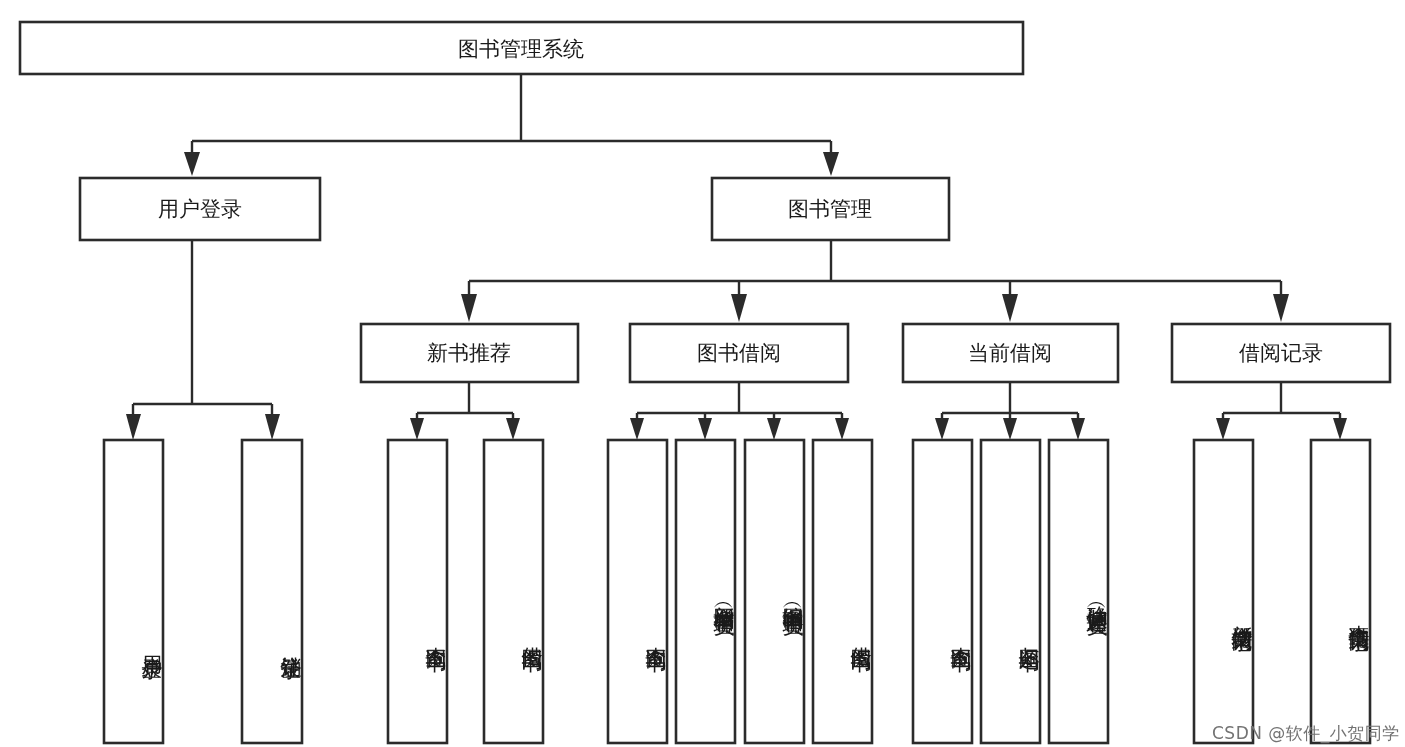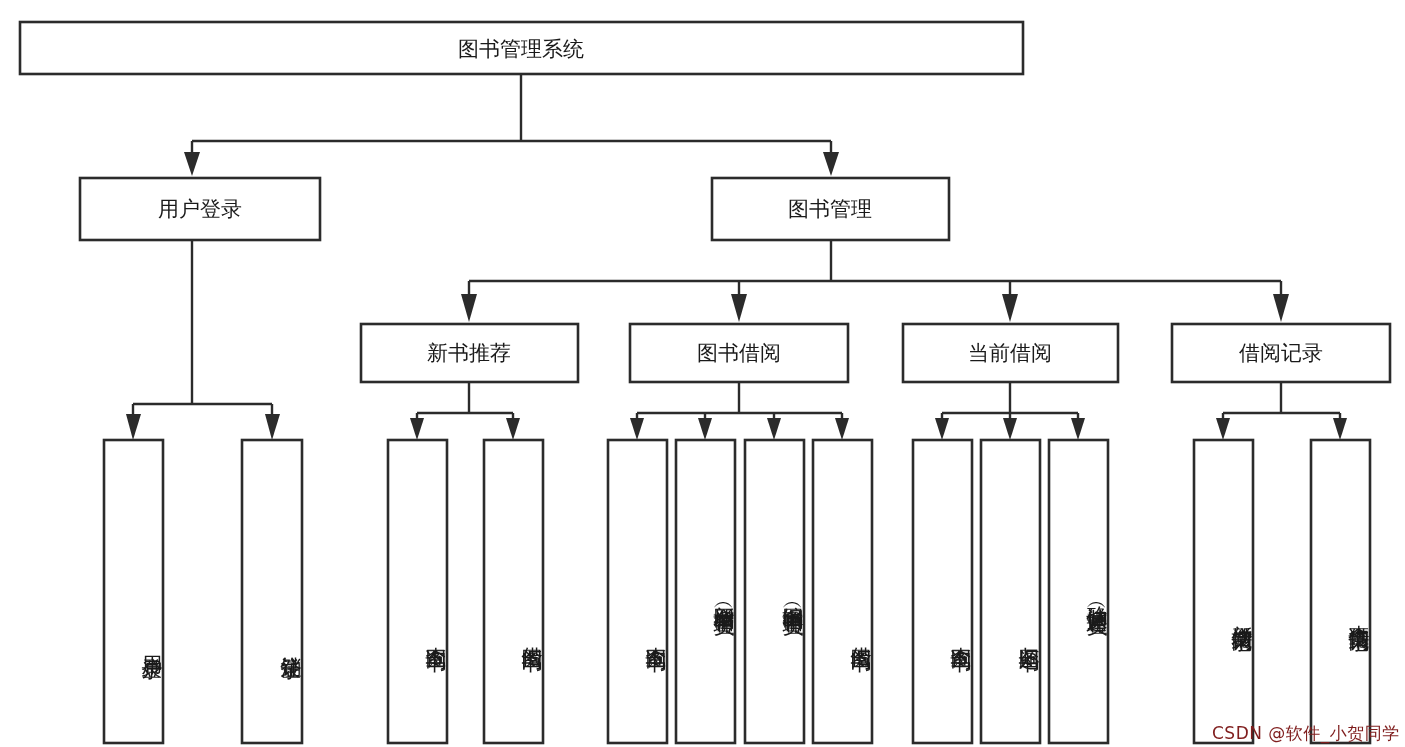--- a/index.html
+++ b/index.html
@@ -63,21 +63,21 @@
     justify-content: center;
     white-space: nowrap;
     pointer-events: none;
   }
   .watermark {
     position: absolute;
     left: 1212px;
     top: 714px;
     font-family: "DejaVu Sans", "Liberation Sans", sans-serif;
     font-size: 17px;
-    color: #7f1d1d;
+    color: #737373;
     white-space: nowrap;
     letter-spacing: 0.5px;
   }
 </style>
 </head>
 <body>
 
 <div id="diagram-root">
 
   <svg class="diagram-canvas" viewBox="0 0 1405 747" xmlns="http://www.w3.org/2000/svg">

